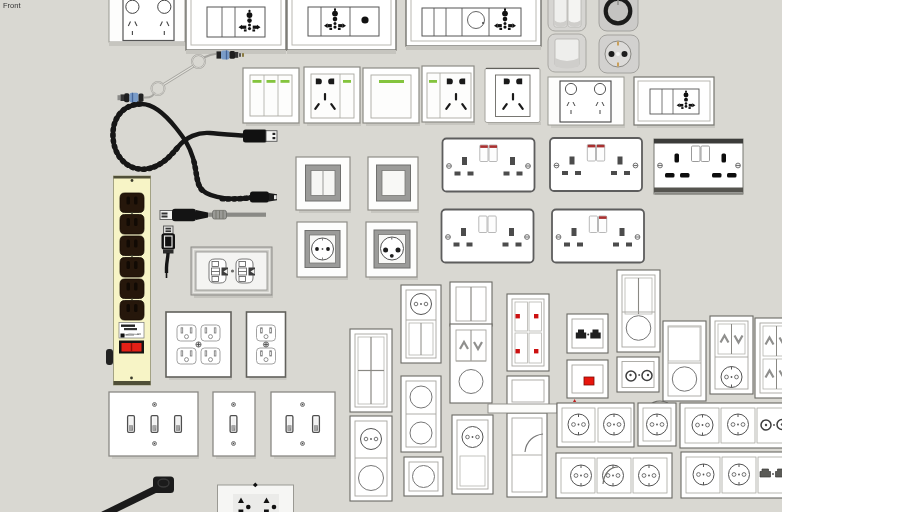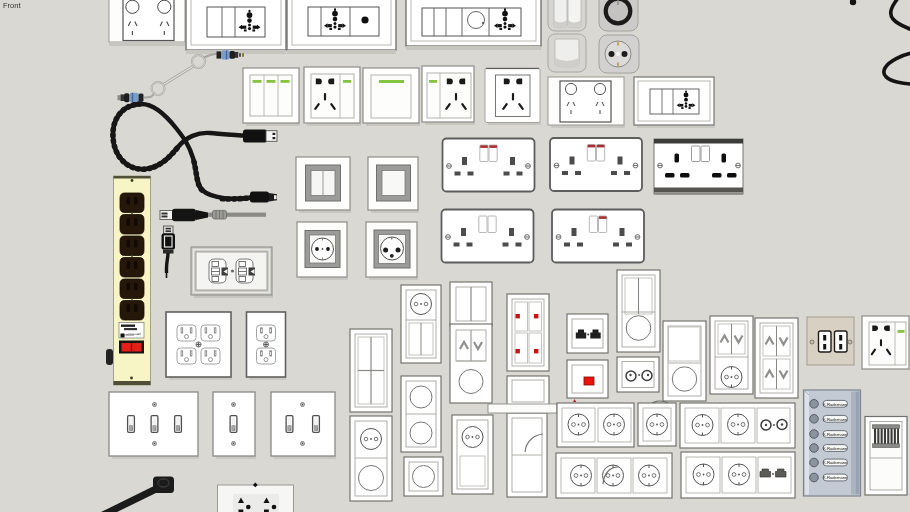--- a/index.html
+++ b/index.html
@@ -1,16 +1,16 @@
 <!DOCTYPE html>
 <html><head>
 <meta charset="utf-8">
 <style>
 html,body{margin:0;padding:0;}
-.stage{position:relative;width:910px;height:512px;background:#d9d8d2;overflow:hidden;font-family:"Liberation Sans", sans-serif;}
+.stage{position:relative;width:782px;height:512px;background:#d9d8d2;overflow:hidden;font-family:"Liberation Sans", sans-serif;}
 </style>
 </head>
 <body>
 <div class="stage">
 <svg width="910" height="512" viewBox="0 0 910 512" xmlns="http://www.w3.org/2000/svg">
 <defs>
 
 <g id="sockface">
 <circle cx="0" cy="0" r="10.5" fill="#fff" stroke="#555" stroke-width="1"></circle>
 <circle cx="-5" cy="0" r="1.9" fill="#fdfdfd" stroke="#666" stroke-width="0.9"></circle>

